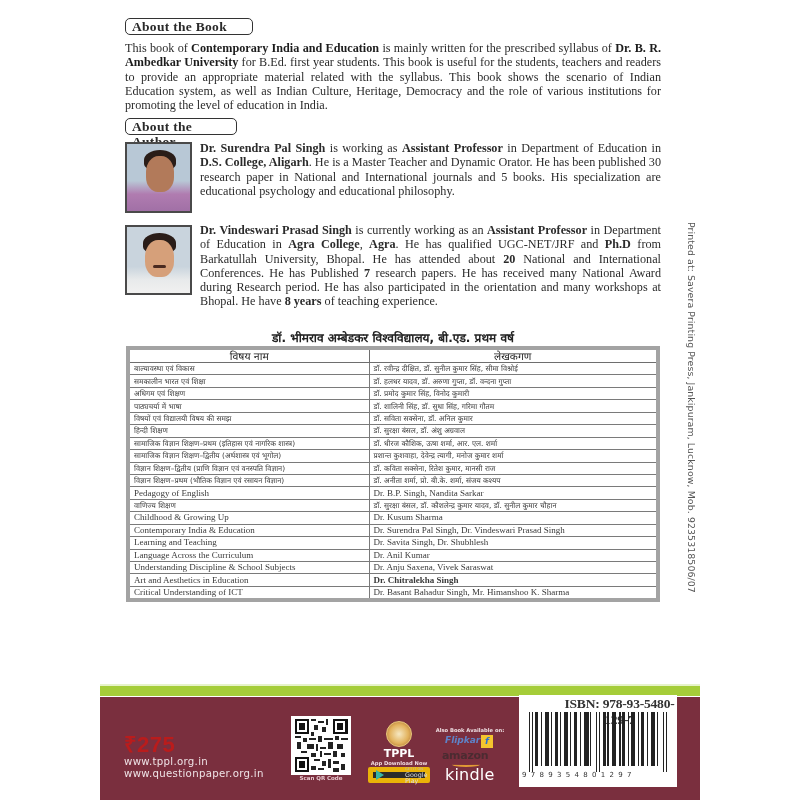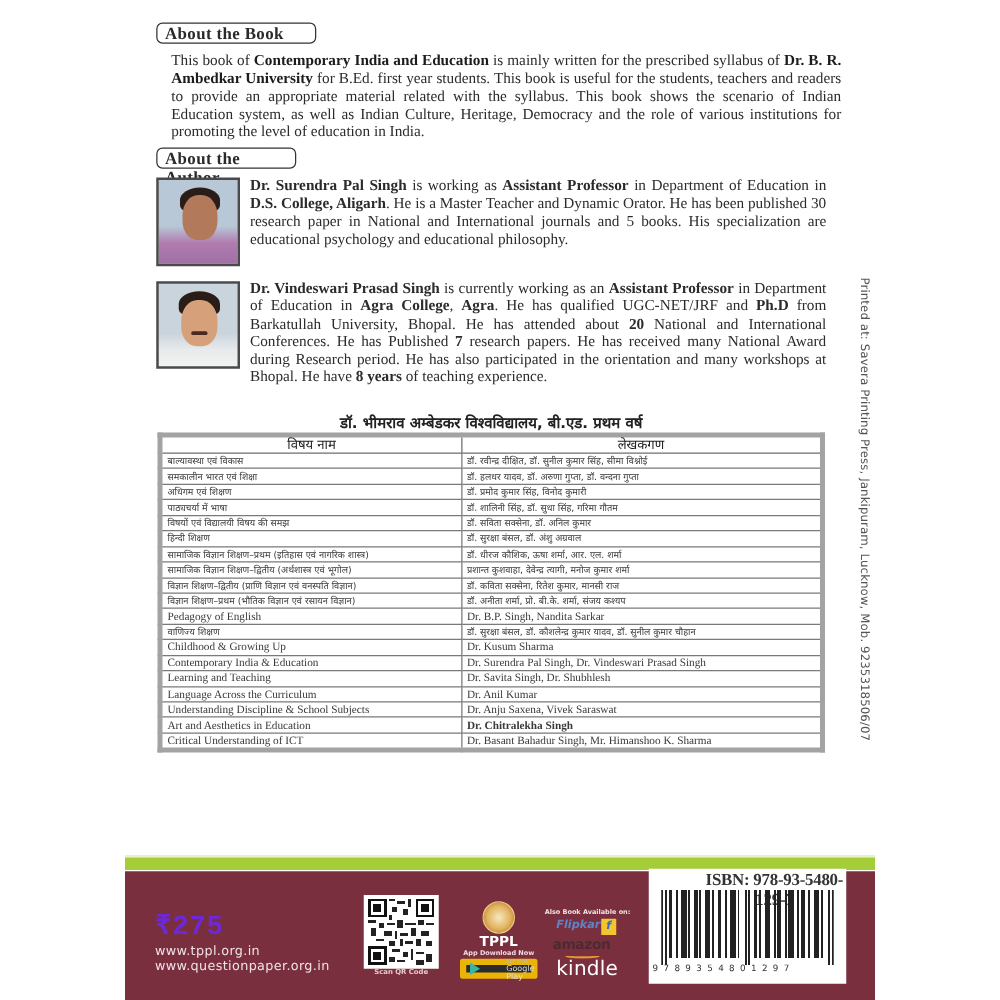--- a/index.html
+++ b/index.html
@@ -12,21 +12,20 @@
     font-weight: bold; font-size: 13.5px; letter-spacing: 0.3px;
     padding: 0 6px; line-height: 15px; height: 17px; background: #fff;
   }
   #tag-book { top: 18px; width: 128px; }
   #tag-author { top: 118px; width: 112px; }
 
   .para {
     position: absolute; left: 125px; width: 536px;
     font-size: 12.2px; line-height: 14.3px; text-align: justify;
     color: #2b2b2b;
-    margin-left: 12px;
   }
   #about-book-text { top: 41px; }
   .para b { color: #1c1c1c; }
 
   .photo {
     position: absolute; left: 125px; width: 67px; border: 2px solid #4a4a4a;
     overflow: hidden;
   }
   #photo-1 { top: 142px; height: 71px; background: linear-gradient(180deg,#b8c8d6 0%,#b8c8d6 55%,#b07cb0 75%,#a170a6 100%); }
   #photo-2 { top: 225px; height: 70px; background: linear-gradient(180deg,#c9d4dd 0%,#c9d4dd 60%,#e8eaeb 80%,#f1f1f0 100%); }
@@ -67,21 +66,21 @@
     width: 16px; height: 380px;
     writing-mode: vertical-rl;
     font-family: "DejaVu Sans", sans-serif; font-size: 9.4px; color: #555; letter-spacing: 0.1px;
     white-space: nowrap;
   }
 
   #green-stripe { position: absolute; left: 100px; top: 686px; width: 600px; height: 10px; background: #a5cd39; }
   #pale-stripe { position: absolute; left: 100px; top: 684px; width: 600px; height: 2px; background: #e6f3c9; }
   #maroon-band { position: absolute; left: 100px; top: 697px; width: 600px; height: 103px; background: #7a2f3e; }
 
-  #price { position: absolute; left: 124px; top: 728px; font-family: Liberation Mono, monospace; font-size: 22px; font-weight: bold; color: #6d28d9; letter-spacing: 0.5px; }
+  #price { position: absolute; left: 124px; top: 728px; font-family: Liberation Sans, sans-serif; font-size: 22px; font-weight: bold; color: #b91c1c; letter-spacing: 0.5px; }
   .url { position: absolute; left: 124px; font-family: "DejaVu Sans", sans-serif; font-size: 10.2px; color: #efe3e6; letter-spacing: 0.3px; }
   #url-1 { top: 756px; }
   #url-2 { top: 768px; }
 
   #qr-box { position: absolute; left: 291px; top: 716px; width: 60px; height: 59px; background: #fff; padding: 3px; }
   #qr-code { width: 100%; height: 100%; }
   #qr-caption { position: absolute; left: 289px; top: 775px; width: 64px; text-align: center; font-family: "DejaVu Sans", sans-serif; font-size: 5.5px; font-weight: bold; color: #e8c9cf; }
 
   #tppl-logo { position: absolute; left: 386px; top: 721px; width: 26px; height: 26px; border-radius: 50%; background: radial-gradient(circle,#f6e8c2 0%,#e2b25d 55%,#a0612a 100%); border: 1px solid #e9c97c; }
   #tppl-name { position: absolute; left: 372px; top: 747px; width: 54px; text-align: center; font-family: "DejaVu Sans", sans-serif; font-weight: bold; font-size: 11px; color: #fff; }

